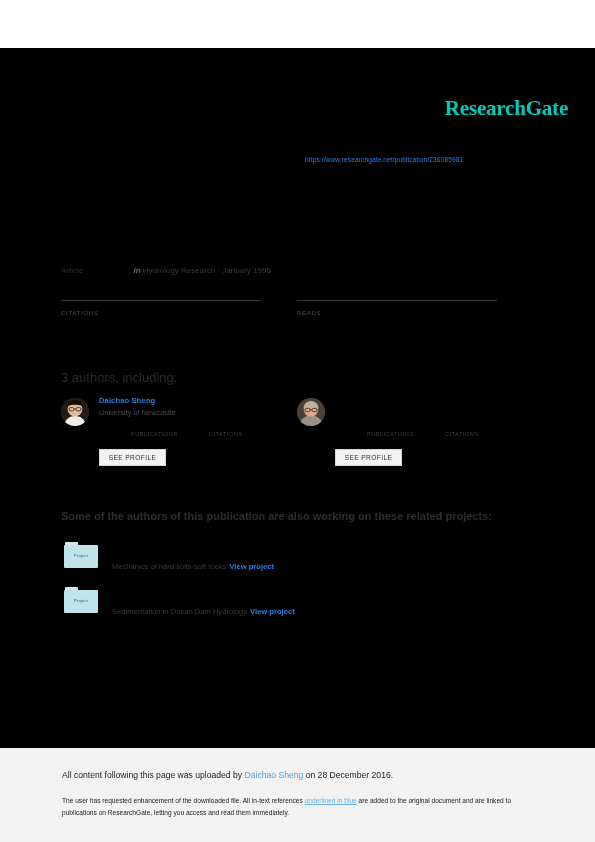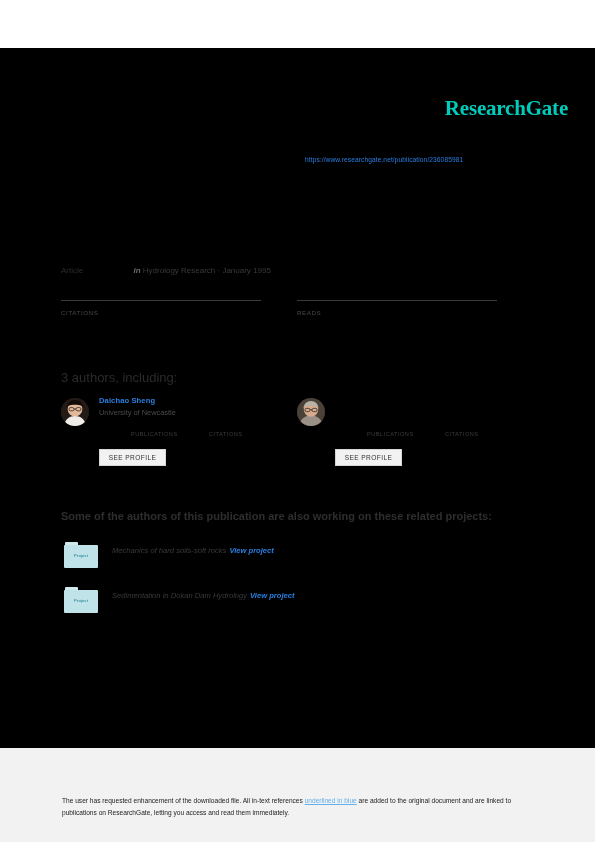--- a/index.html
+++ b/index.html
@@ -231,25 +231,24 @@
     left: 0; top: 11px;
     width: 34px;
     text-align: center;
     font-size: 4.4px;
     color: #137a86;
     letter-spacing: 0.1px;
   }
 
   .proj-text {
     position: absolute;
-    left: 48px; top: 4px;
+    left: 48px; top: 20px;
     font-size: 7.6px;
     color: #3a3a3a;
     white-space: nowrap;
-    font-style: italic;
   }
   .proj-link {
     margin-left: 3px;
     font-size: 7.6px;
     font-weight: bold;
     color: #2a7fe0;
     cursor: pointer;
   }
 
   
@@ -389,16 +388,19 @@
       <div class="label">Project</div>
     </div>
     <div class="proj-text">
       <span>Sedimentation in Dokan Dam Hydrology</span><span class="proj-link">View project</span>
     </div>
   </div>
 
 </div>
 
 <div class="footer">
+  <div class="footer-line1">
+    <span>All content following this page was uploaded by </span><span class="lnk">Daichao Sheng</span><span> on 28 December 2016.</span>
+  </div>
   <div class="footer-para">
     <span>The user has requested enhancement of the downloaded file. All in-text references </span><span class="lnk-u">underlined in blue</span><span> are added to the original document and are linked to publications on ResearchGate, letting you access and read them immediately.</span>
   </div>
 </div>
 
 </body></html>

